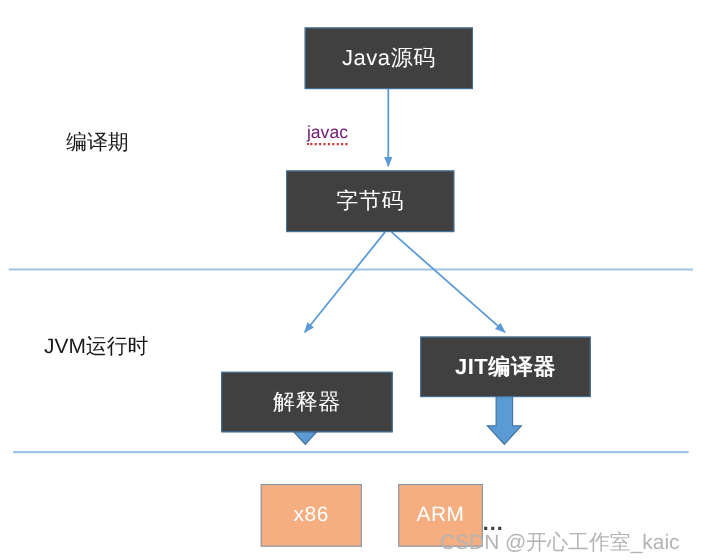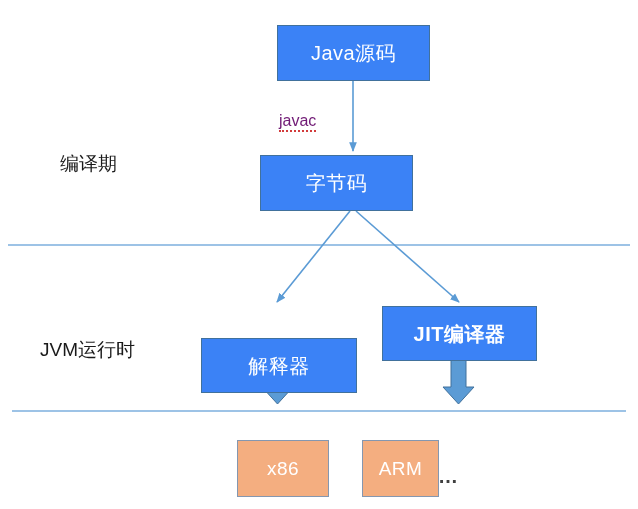--- a/index.html
+++ b/index.html
@@ -29,36 +29,35 @@
     position: absolute;
     box-sizing: border-box;
     display: flex;
     align-items: center;
     justify-content: center;
     color: #ffffff;
     letter-spacing: 0.5px;
     line-height: 1;
   }
   .node.blue {
-    background: #3b82f6;
+    background: #404040;
     border: 1px solid #41719C;
     font-size: 20px;
   }
   .node.orange {
     background: #F4AE80;
     border: 1px solid #8497B0;
     font-size: 19px;
   }
   .stage-label {
     position: absolute;
     color: #1a1a1a;
     font-size: 19px;
     white-space: nowrap;
     line-height: 1;
-    margin-top: 34px;
   }
   .edge-label {
     position: absolute;
     color: #701a75;
     font-size: 16px;
     white-space: nowrap;
     line-height: 1;
   }
   .edge-label .misspelled {
     border-bottom: 2px dotted #d23b3b;
@@ -122,14 +121,15 @@
   <div class="node blue" style="left:201px; top:306px; width:156px; height:55px;margin-top:32px;">解释器</div>
 
   <div class="node blue" style="left:382px; top:306px; width:155px; height:55px;font-weight:bold;">JIT编译器</div>
 
   <div class="node orange" style="left:201px; top:440px; width:92px; height:57px;margin-left:36px;">x86</div>
 
   <div class="node orange" style="left:327px; top:440px; width:77px; height:57px;margin-left:35px;">ARM</div>
 
   <div class="ellipsis" style="left:438px; top:466px;">…</div>
 
+  <div class="watermark" style="left:400px; top:484px;">CSDN @开心工作室_kaic</div>
 
 </div>
 
 </body></html>

